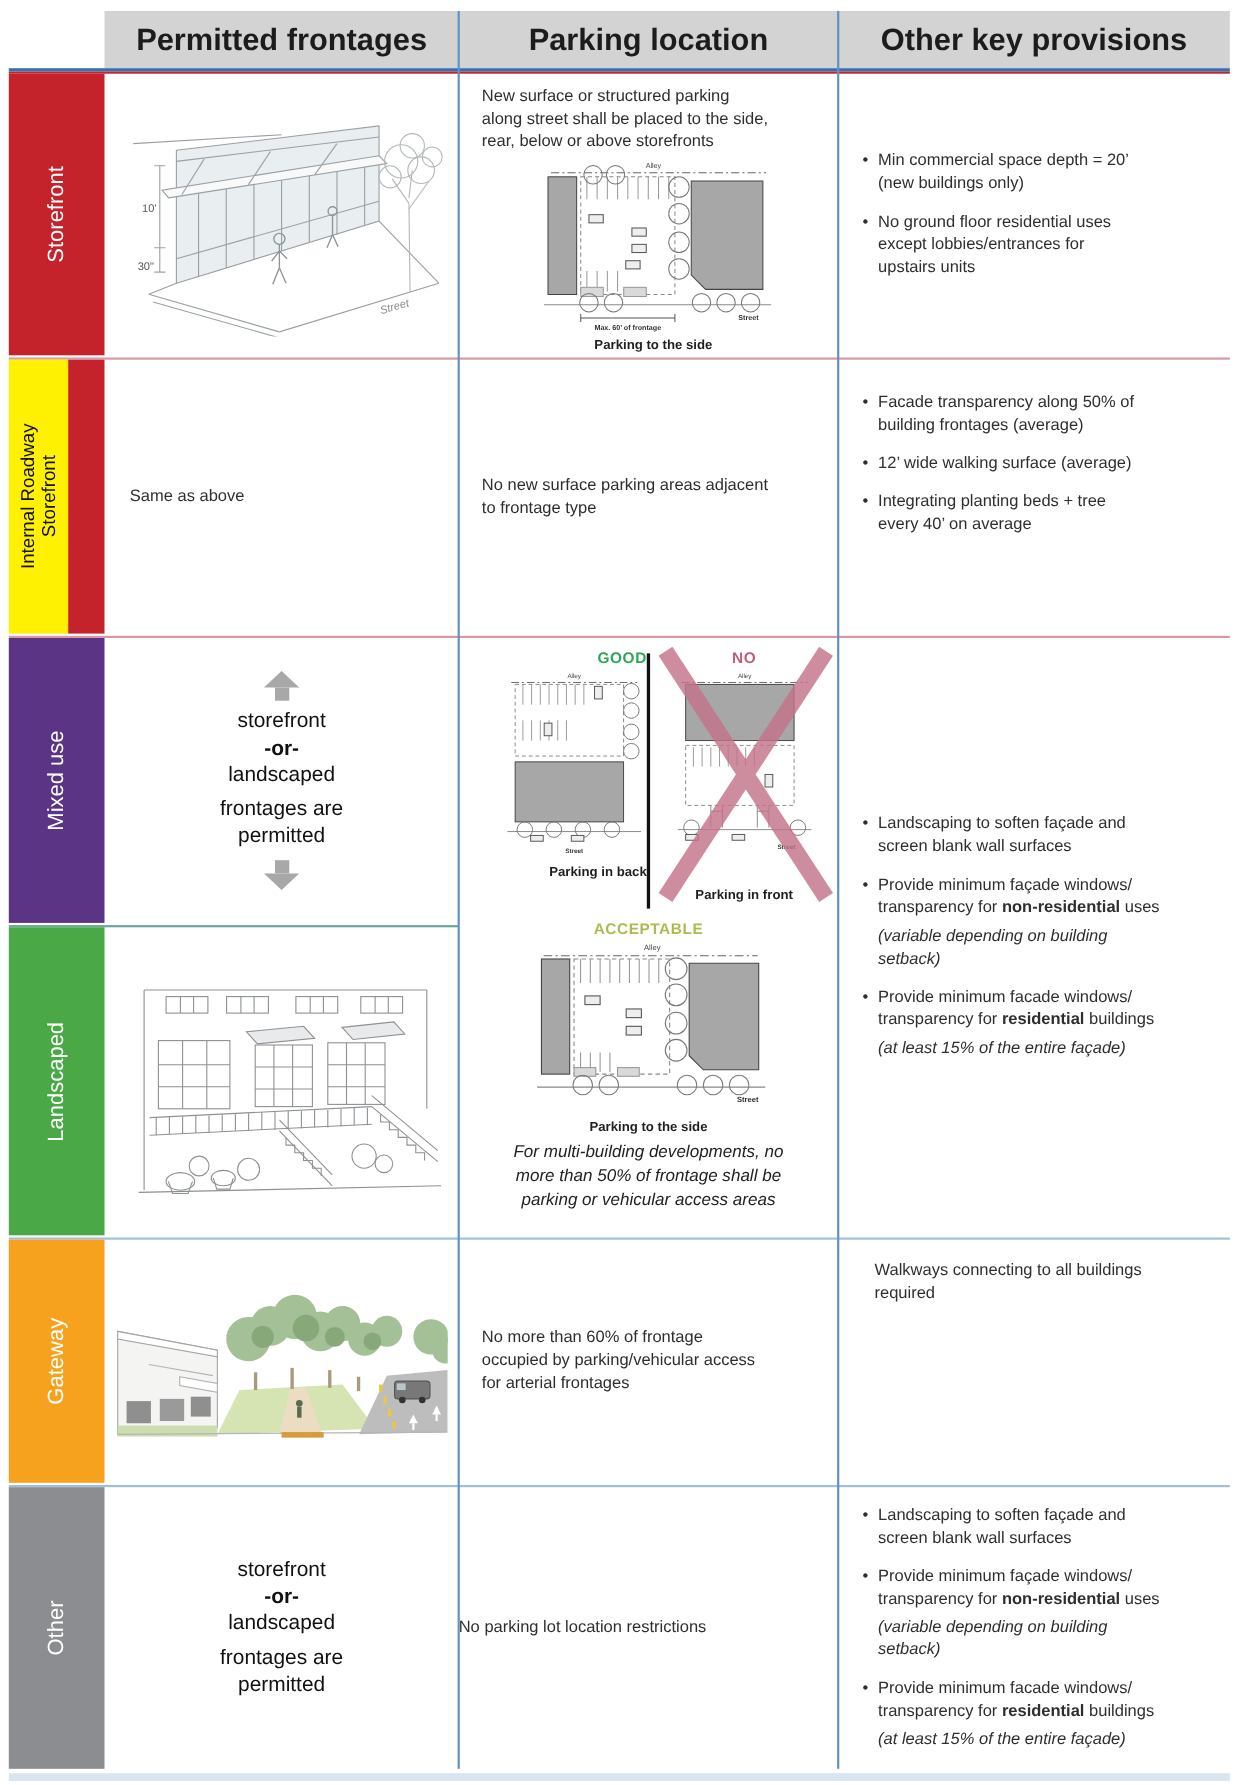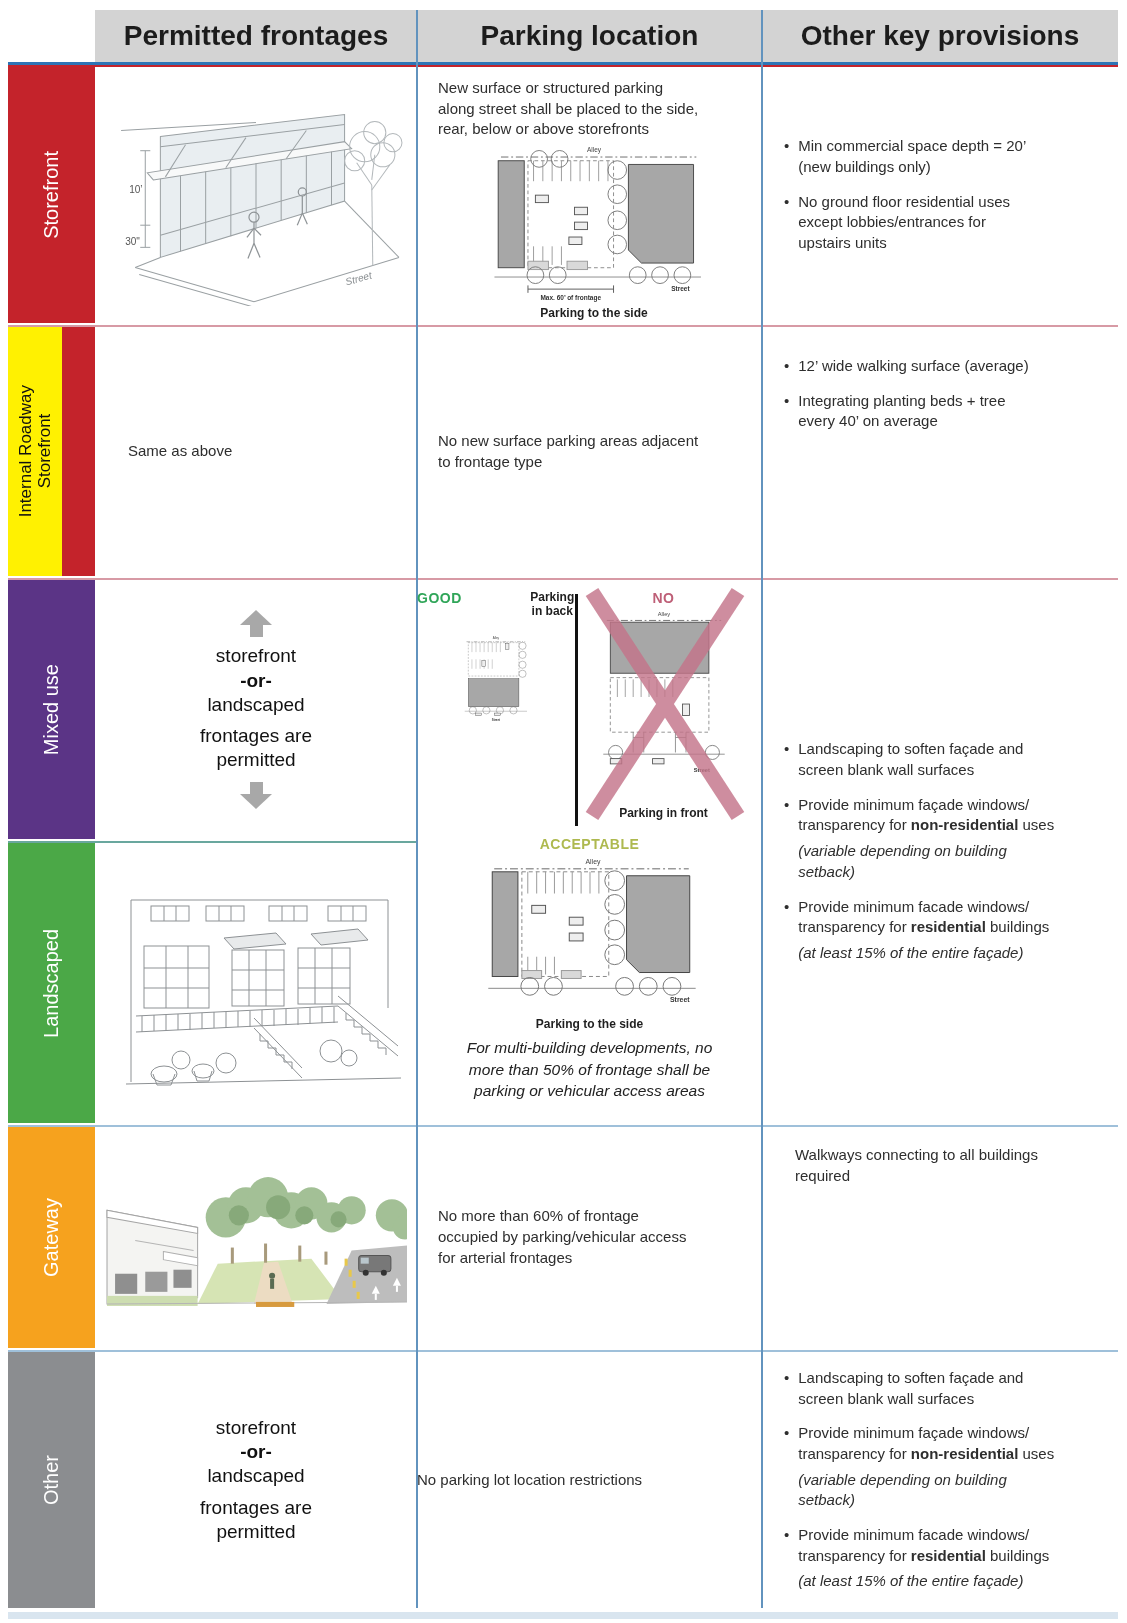--- a/index.html
+++ b/index.html
@@ -225,29 +225,33 @@
 (new buildings only)</p>
         </div>
       <div class="bullet">
           <p>No ground floor residential uses
 except lobbies/entrances for
 upstairs units</p>
         </div>
     </div>
   </div>
 
-  <div class="cell vcenter" style="left:95px;top:327px;width:322px;height:249px;padding-left:33px">
+  <div class="cell vcenter" style="left:95px;top:327px;width:322px;height:249px;padding-left:23px">
     <div class="body-text">Same as above</div>
   </div>
   <div class="cell vcenter" style="left:417px;top:327px;width:345px;height:249px;padding-left:21px">
     <div class="body-text">No new surface parking areas adjacent
 to frontage type</div>
   </div>
   <div class="cell" style="left:762px;top:327px;width:356px;height:249px;padding:17px 14px 0 22px">
     <div class="bullets" style="margin-top:12px">
+      <div class="bullet">
+          <p>Facade transparency along 50% of
+building frontages (average)</p>
+        </div>
       <div class="bullet">
           <p>12’ wide walking surface (average)</p>
         </div>
       <div class="bullet">
           <p>Integrating planting beds + tree
 every 40’ on average</p>
         </div>
     </div>
   </div>
 
@@ -264,21 +268,21 @@
       <div>permitted</div>
     </div>
     <div class="arrow" style="margin-top:9px">
         <div class="stem"></div>
         <div class="head-down"></div>
       </div>
   </div>
 
   <div class="cell" style="left:417px;top:580px;width:345px;height:543px;display:flex;flex-direction:column;align-items:center;padding-top:10px">
     <div style="display:flex;width:100%;position:relative">
-      <div style="width:158px;display:flex;flex-direction:row;align-items:flex-start">
+      <div style="width:171px;display:flex;flex-direction:column;align-items:flex-end">
         <div class="cmp-title t-good">GOOD</div>
         <svg width="132" height="176" viewBox="0 0 150 200" style="margin-top:3px">
           <text x="75" y="8" font-size="6.5" fill="#444" text-anchor="middle">Alley</text>
           <line x1="10" y1="13" x2="140" y2="13" stroke="#666" stroke-dasharray="8 3 2 3"></line>
           <rect x="14" y="15" width="112" height="74" fill="none" stroke="#888" stroke-dasharray="4 3"></rect>
           <g stroke="#999">
             <line x1="22" y1="15" x2="22" y2="36"></line>
               <line x1="31" y1="15" x2="31" y2="36"></line>
               <line x1="40" y1="15" x2="40" y2="36"></line>
               <line x1="49" y1="15" x2="49" y2="36"></line>

